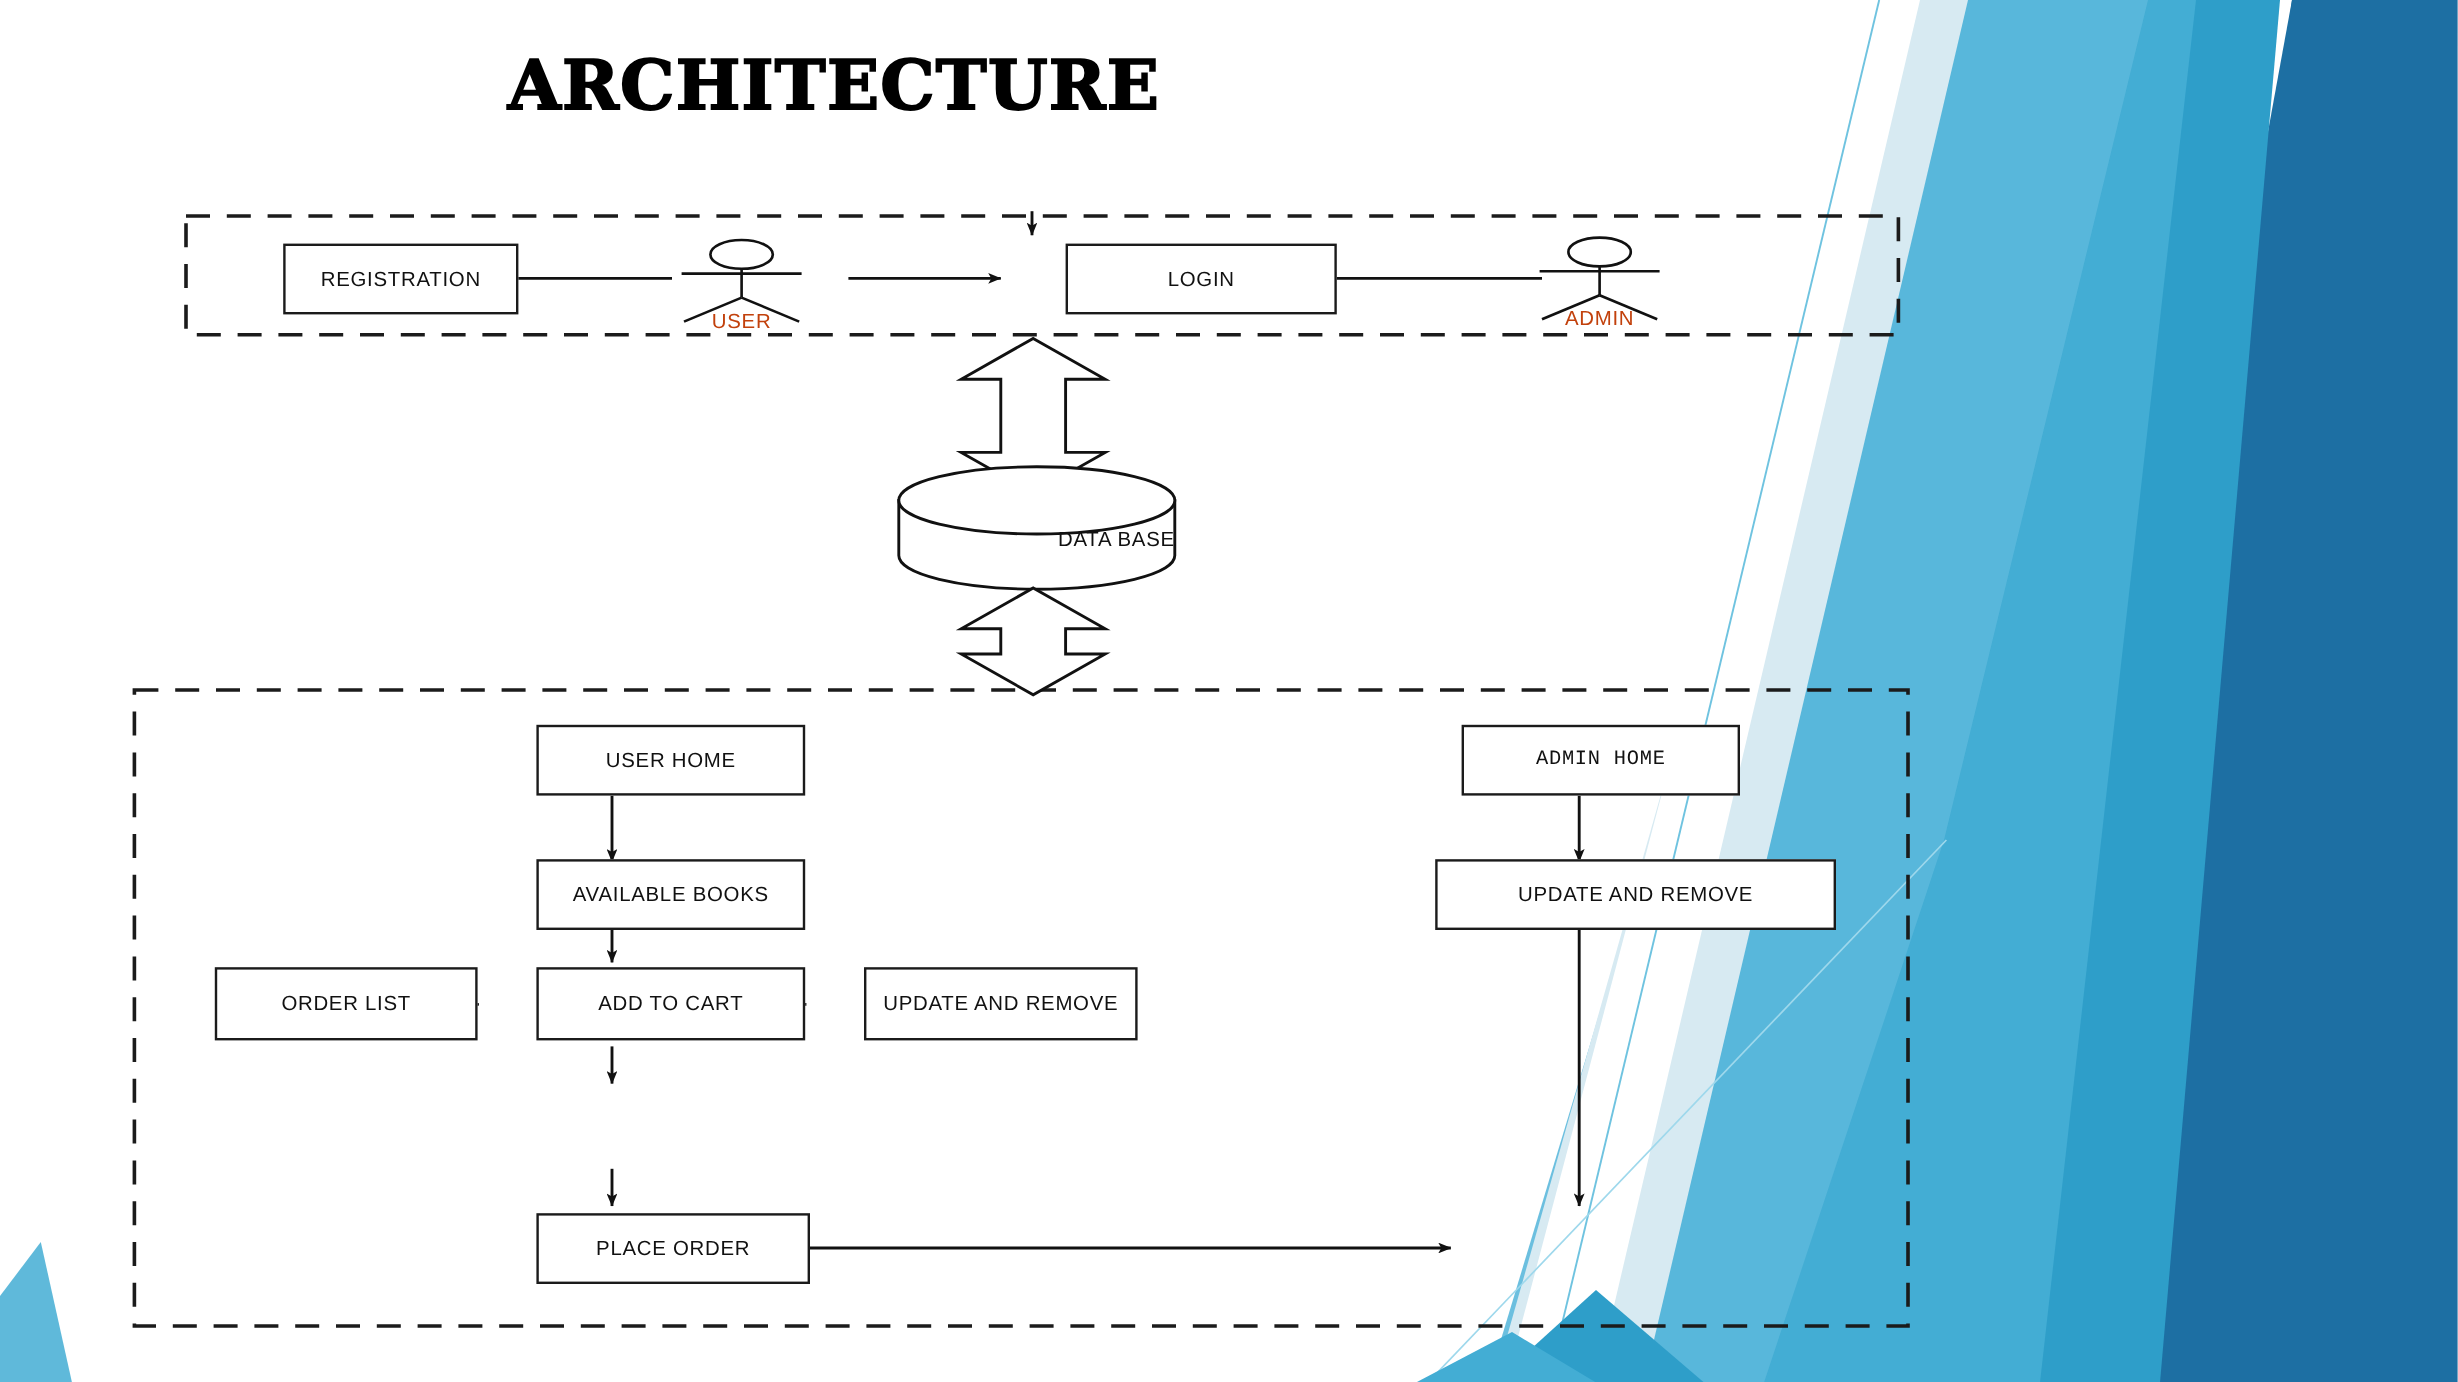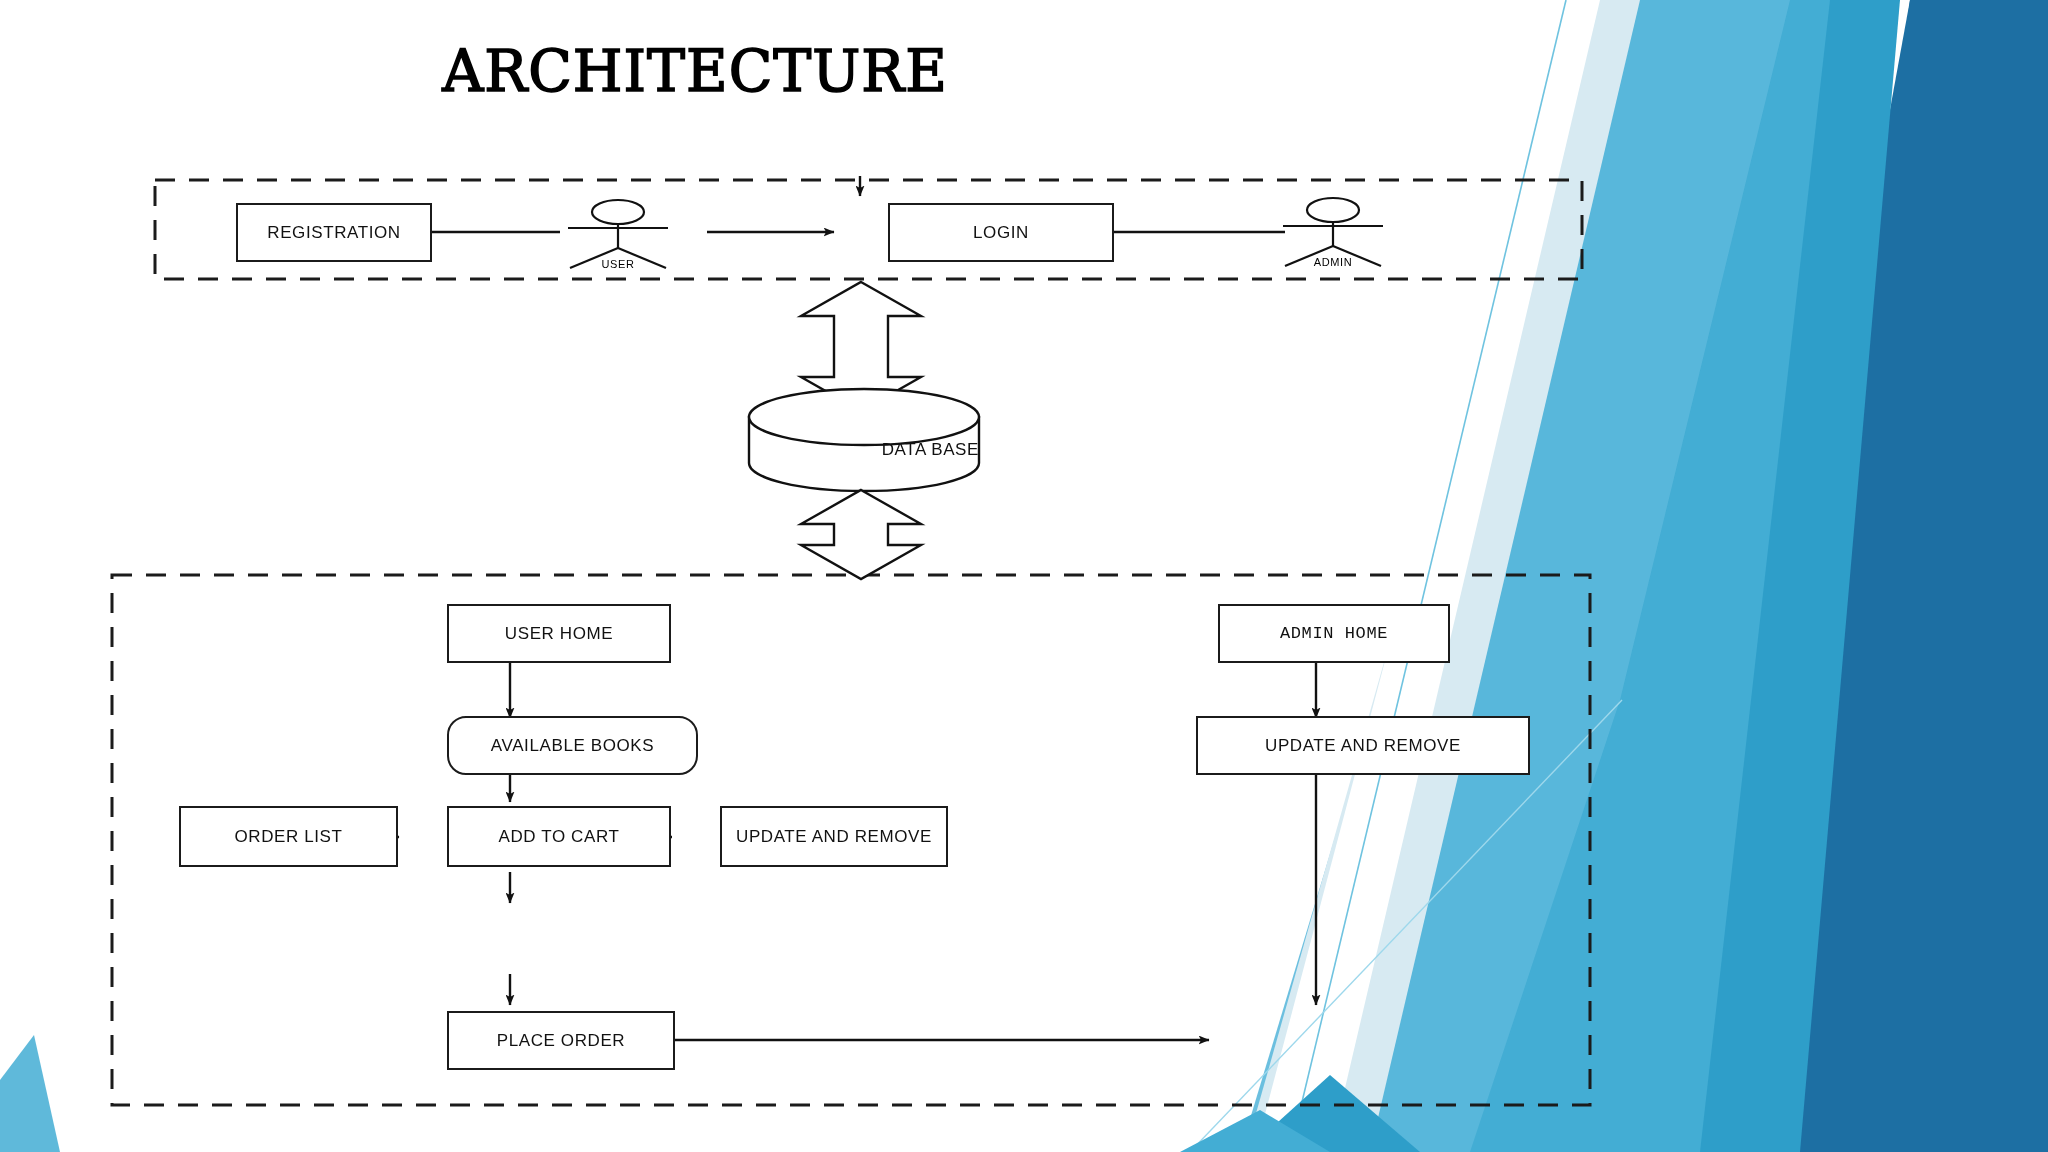--- a/index.html
+++ b/index.html
@@ -37,21 +37,21 @@
     height: 1152px;
   }
   
   .title {
     position: absolute;
     left: 0;
     top: 38px;
     width: 1390px;
     text-align: center;
     font-family: "DejaVu Serif", "Liberation Serif", serif;
-    font-weight: normal;
+    font-weight: bold;
     font-size: 57px;
     letter-spacing: 1px;
     color: #000000;
     white-space: nowrap;
     -webkit-text-stroke: 1.6px #000;
   }
   
   .node {
     position: absolute;
     box-sizing: border-box;
@@ -65,23 +65,23 @@
     font-family: "Liberation Sans", sans-serif;
     font-size: 17px;
     letter-spacing: 0.6px;
     line-height: 1.25;
     padding: 2px 6px;
     margin-left: 48px;
   }
   .actor-label {
     position: absolute;
     font-family: "Liberation Sans", sans-serif;
-    font-size: 11px;
+    font-size: 17px;
     letter-spacing: 0.6px;
-    color: #000000;
+    color: #c2410c;
     text-align: center;
     white-space: nowrap;
   }
   .db-label {
     position: absolute;
     font-family: "Liberation Sans", sans-serif;
     font-size: 17px;
     letter-spacing: 0.6px;
     color: #111111;
     text-align: right;
@@ -201,21 +201,21 @@
   </div>
 
   <div class="db-label" style="left:749px; top:440px; width:230px;">
     <span>DATA BASE</span>
   </div>
 
   <div class="node" style="left:399px; top:604px; width:224px; height:59px;">
     <span>USER HOME</span>
   </div>
 
-  <div class="node" style="left:399px; top:716px; width:251px; height:59px;border-radius:19px;">
+  <div class="node" style="left:399px; top:716px; width:224px; height:59px;">
     <span>AVAILABLE BOOKS</span>
   </div>
 
   <div class="node" style="left:131px; top:806px; width:219px; height:61px;">
     <span>ORDER LIST</span>
   </div>
 
   <div class="node" style="left:399px; top:806px; width:224px; height:61px;">
     <span>ADD TO CART</span>
   </div>

